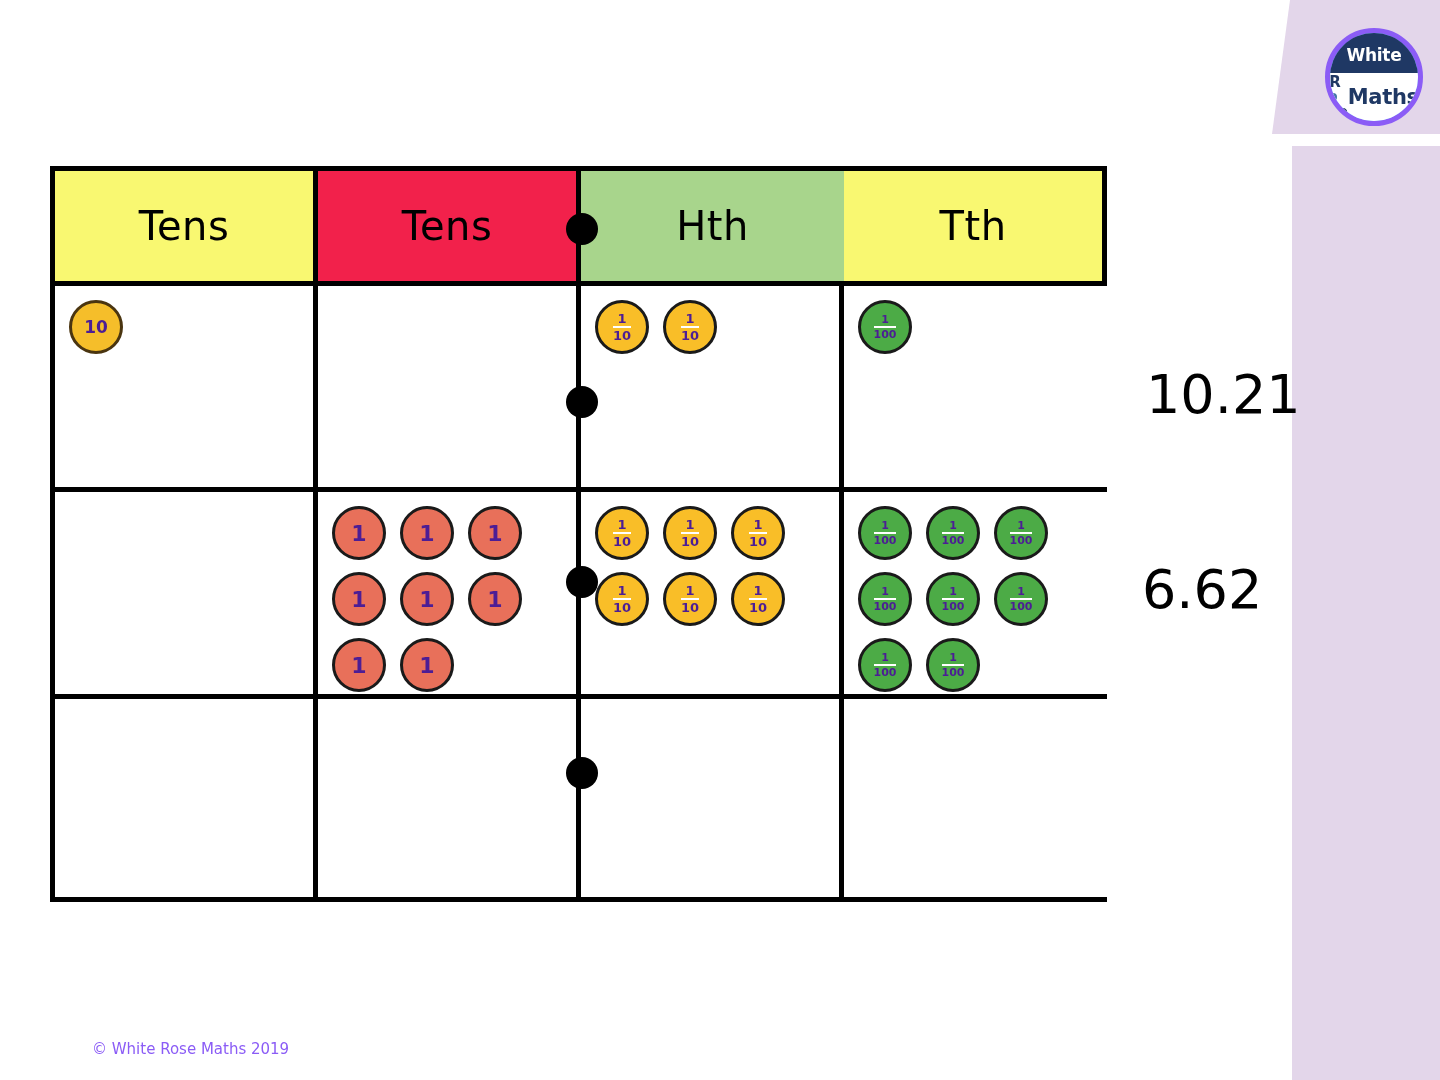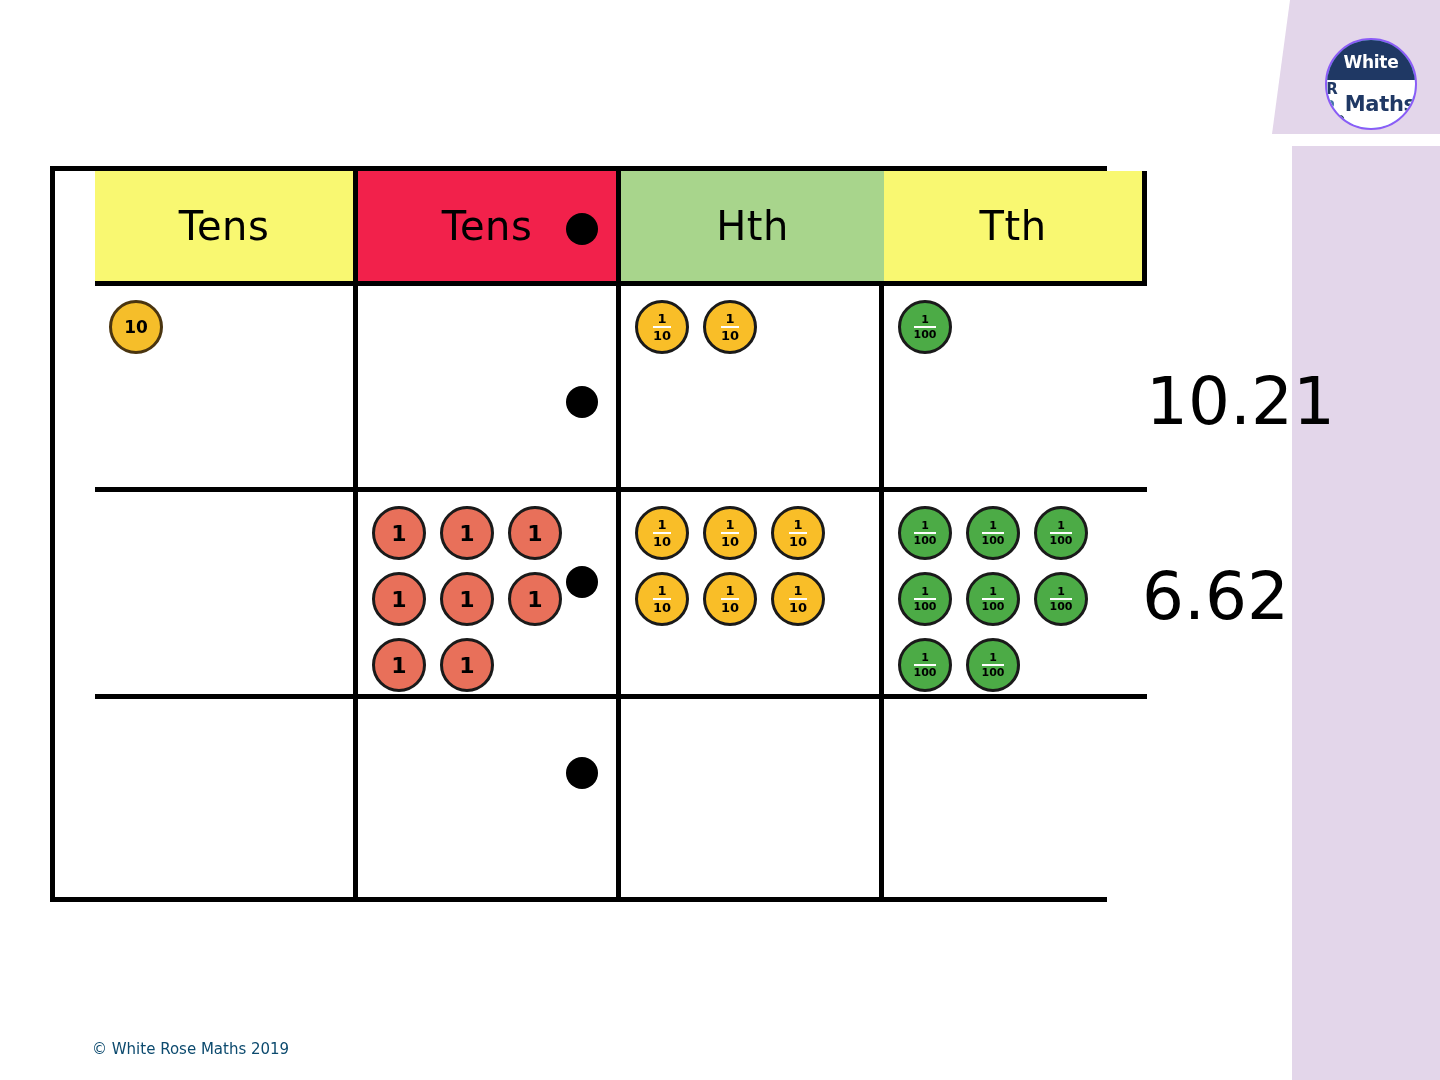--- a/index.html
+++ b/index.html
@@ -30,27 +30,27 @@
     top: 146px;
     left: 1292px;
     width: 148px;
     height: 934px;
     background: #E3D6EA;
   }
 
   
   #logo {
     position: absolute;
-    top: 38px;
+    top: 28px;
     left: 1325px;
     width: 88px;
     height: 88px;
     border-radius: 50%;
     background: #7dd3fc;
-    border: 2px solid #8b5cf6;
+    border: 5px solid #8b5cf6;
     overflow: hidden;
   }
   #logo .logo-top {
     position: absolute;
     top: 0; left: 0;
     width: 100%;
     height: 46%;
     background: #1F3864;
     display: flex;
     align-items: center;
@@ -101,21 +101,20 @@
     position: absolute;
     left: 50px;
     top: 166px;
     width: 1057px;
     height: 736px;
     border: 5px solid #000000;
     box-sizing: border-box;
     display: grid;
     grid-template-columns: 263px 263px 263px 263px;
     grid-template-rows: 115px 206px 207px 198px;
-    padding-left: 40px;
   }
   .pv-cell {
     box-sizing: border-box;
     border-right: 5px solid #000000;
     border-bottom: 5px solid #000000;
     position: relative;
     background: #ffffff;
   }
   .pv-cell.lastcol { border-right: none; }
   .pv-cell.lastrow { border-bottom: none; }
@@ -147,21 +146,21 @@
     gap: 12px 14px;
   }
   .counter {
     width: 54px;
     height: 54px;
     border-radius: 50%;
     display: flex;
     align-items: center;
     justify-content: center;
     box-sizing: border-box;
-    color: #000000;
+    color: #4c1d95;
     font-weight: bold;
     flex: 0 0 auto;
   }
   .c-ten {
     background: #F5BE2A;
     border: 3px solid #4A3510;
     font-size: 17px;
   }
   .c-one {
     background: #E8705A;
@@ -200,36 +199,36 @@
     background: #000000;
     z-index: 5;
   }
 
   
   
 
   
   .value-label {
     position: absolute;
-    font-size: 66px;
+    font-size: 54px;
     color: #000000;
     font-family: "DejaVu Sans", sans-serif;
     letter-spacing: 0px;
     text-align: center;
   }
   #value-1 { left: 1146px; top: 363px; }
   #value-2 { left: 1142px; top: 558px; }
 
   
   #copyright {
     position: absolute;
     left: 92px;
     top: 1040px;
     font-size: 15px;
-    color: #0c4a6e;
+    color: #8b5cf6;
     font-family: "DejaVu Sans", sans-serif;
   }
 </style>
 </head>
 <body>
 
 <div id="brand-panel"></div>
 <div id="brand-band"></div>
 
 <div id="logo">

